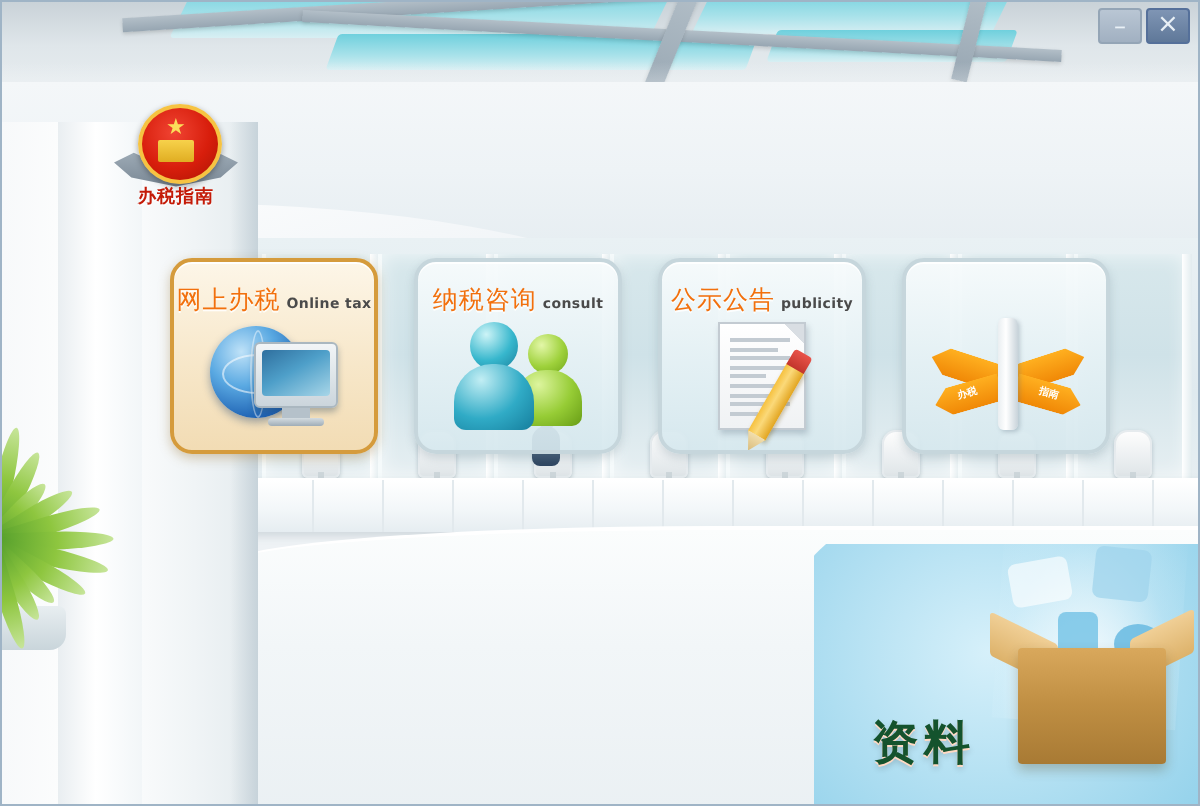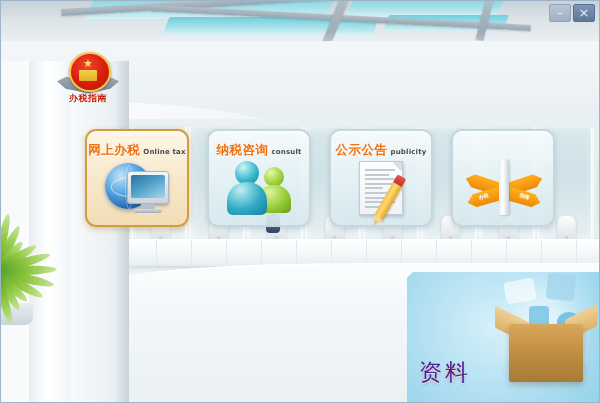--- a/index.html
+++ b/index.html
@@ -160,22 +160,22 @@
     box-shadow:0 3px 6px rgba(80,60,20,.28);
   }
   .flap{
     position:absolute;background:linear-gradient(180deg,#f0cf96,#ddb26a);
     border-radius:2px;
   }
   .flap.fl{left:88px;top:42px;width:34px;height:22px;transform:skewY(26deg);}
   .flap.fr{left:158px;top:40px;width:32px;height:22px;transform:skewY(-26deg);}
   .dltext{
     position:absolute;left:12px;bottom:16px;width:86px;
-    color:#4c1d95;font-size:23px;line-height:27px;font-weight:normal;
-    letter-spacing:3px;text-align:left;
+    color:#14532d;font-size:23px;line-height:27px;font-weight:bold;
+    letter-spacing:3px;text-align:center;
     text-shadow:0 1px 0 #ffd9c4, 0 2px 3px rgba(0,0,0,.18);
   }
 
   
   .titlebar{
     position:absolute;right:4px;top:3px;height:17px;display:flex;gap:2px;align-items:center;z-index:40;
   }
   .tbtn{
     width:20px;height:16px;display:flex;align-items:center;justify-content:center;
     font-size:12px;color:#e9f0f6;cursor:pointer;
@@ -239,21 +239,21 @@
   }
   .card.active{
     background:linear-gradient(180deg,#fdf6e8 0%,#f7e7c9 55%,#f2dcb4 100%);
     border-color:#d59b3c;
     box-shadow:0 2px 6px rgba(150,110,40,.35), inset 0 1px 0 rgba(255,255,255,.95);
   }
   .card .labels{
     position:absolute;left:0;top:8px;width:100%;text-align:center;white-space:nowrap;
   }
   .card .cn{
-    color:#f2700d;font-size:12.5px;font-weight:bold;letter-spacing:.5px;
+    color:#f2700d;font-size:12.5px;font-weight:normal;letter-spacing:.5px;
     text-shadow:0 1px 0 rgba(255,255,255,.85);
   }
   .card .en{
     color:#4a4a4a;font-size:7px;font-weight:bold;margin-left:3px;letter-spacing:.2px;
   }
   .card .art{position:absolute;left:0;top:26px;width:100%;height:66px;}
 
   
   .globe{
     position:absolute;left:18px;top:6px;width:46px;height:46px;border-radius:50%;

